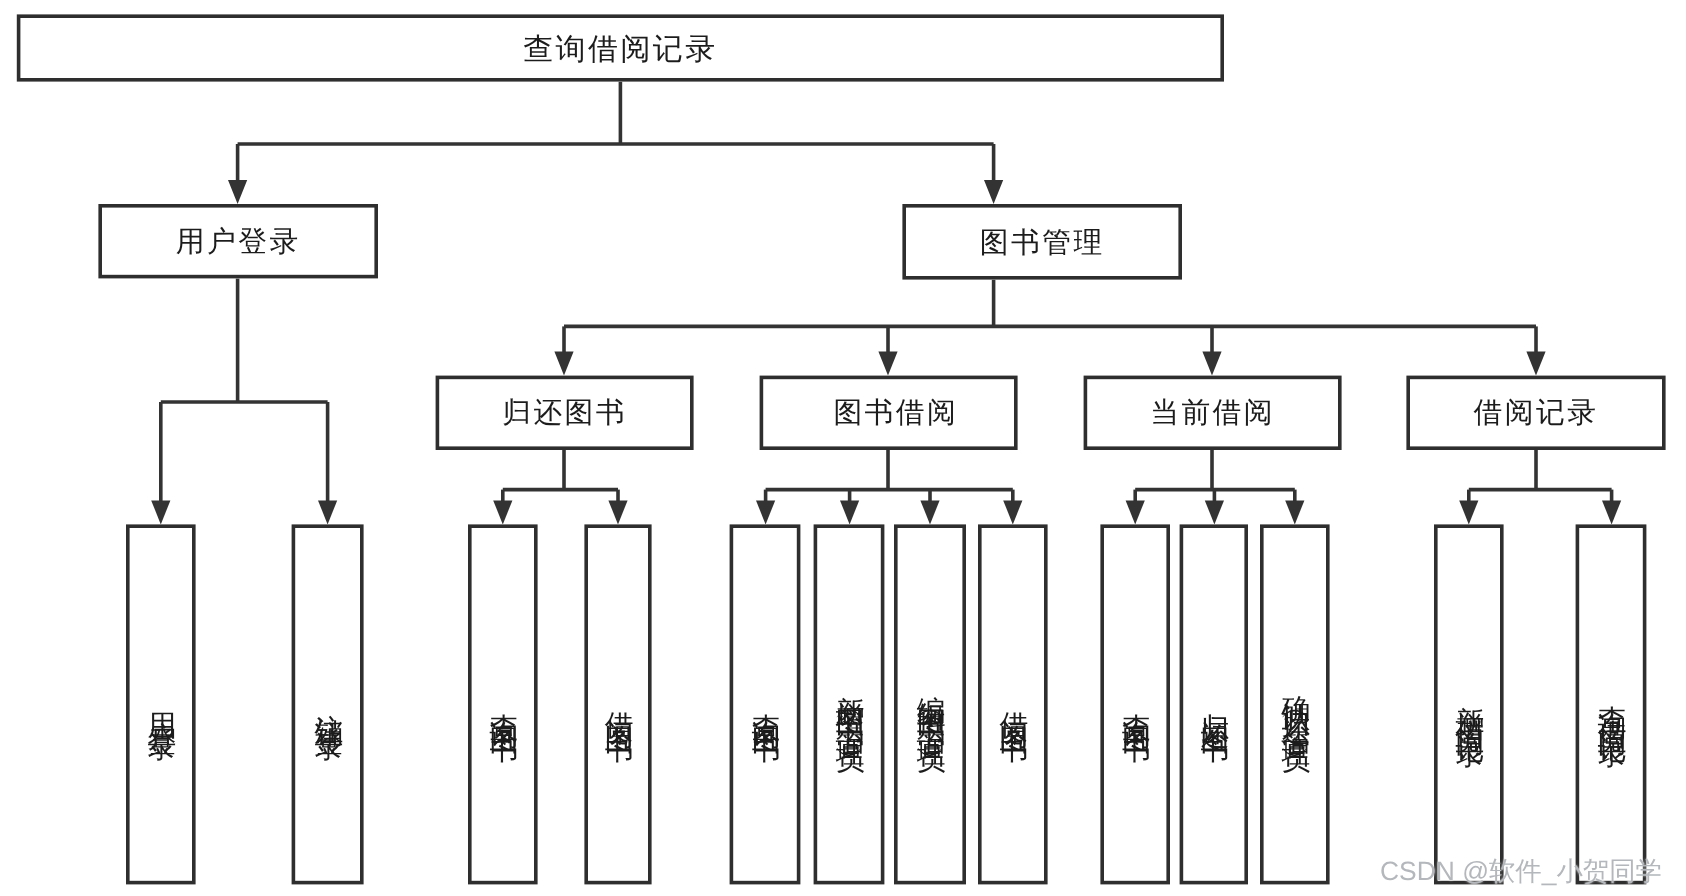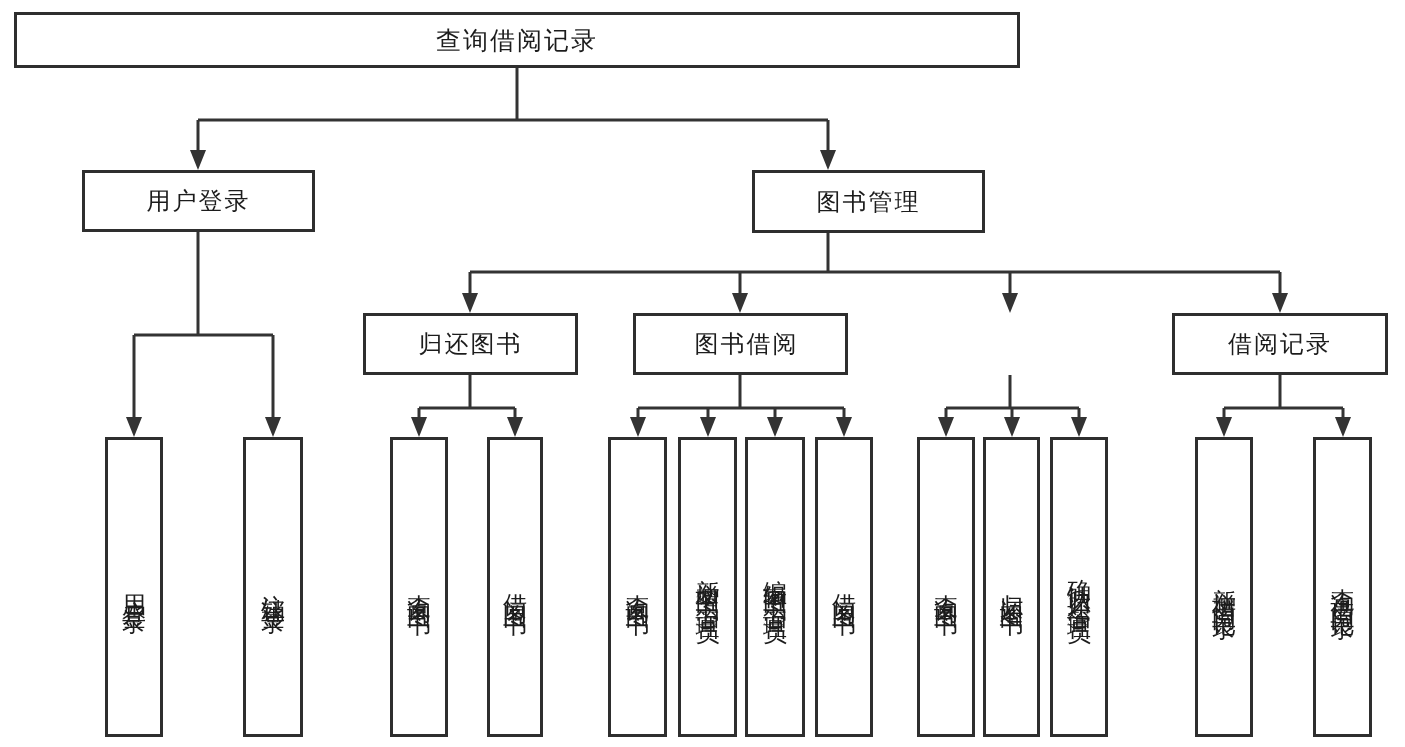--- a/index.html
+++ b/index.html
@@ -140,20 +140,23 @@
   <div class="node" style="left:752px; top:170px; width:233px; height:63px;">
     <span class="hlabel">图书管理</span>
   </div>
 
   <div class="node" style="left:363px; top:313px; width:215px; height:62px;">
     <span class="hlabel">归还图书</span>
   </div>
   <div class="node" style="left:633px; top:313px; width:215px; height:62px;padding-left:12px;">
     <span class="hlabel">图书借阅</span>
   </div>
+  <div class="node" style="left:903px; top:313px; width:215px; height:62px;">
+    <span class="hlabel">当前借阅</span>
+  </div>
   <div class="node" style="left:1172px; top:313px; width:216px; height:62px;">
     <span class="hlabel">借阅记录</span>
   </div>
 
   <div class="node leaf" style="left:105px; top:437px; width:58px; height:300px;">
     <span class="vlabel">用户登录</span>
   </div>
   <div class="node leaf" style="left:243px; top:437px; width:60px; height:300px;">
     <span class="vlabel">注销登录</span>
   </div>
@@ -188,14 +191,15 @@
     <span class="vlabel">确认归还（管理员）</span>
   </div>
 
   <div class="node leaf" style="left:1195px; top:437px; width:58px; height:300px;">
     <span class="vlabel">新增借阅记录</span>
   </div>
   <div class="node leaf" style="left:1313px; top:437px; width:59px; height:300px;">
     <span class="vlabel">查询借阅记录</span>
   </div>
 
+  <div class="watermark">CSDN @软件_小贺同学</div>
 
 </div>
 
 </body></html>

